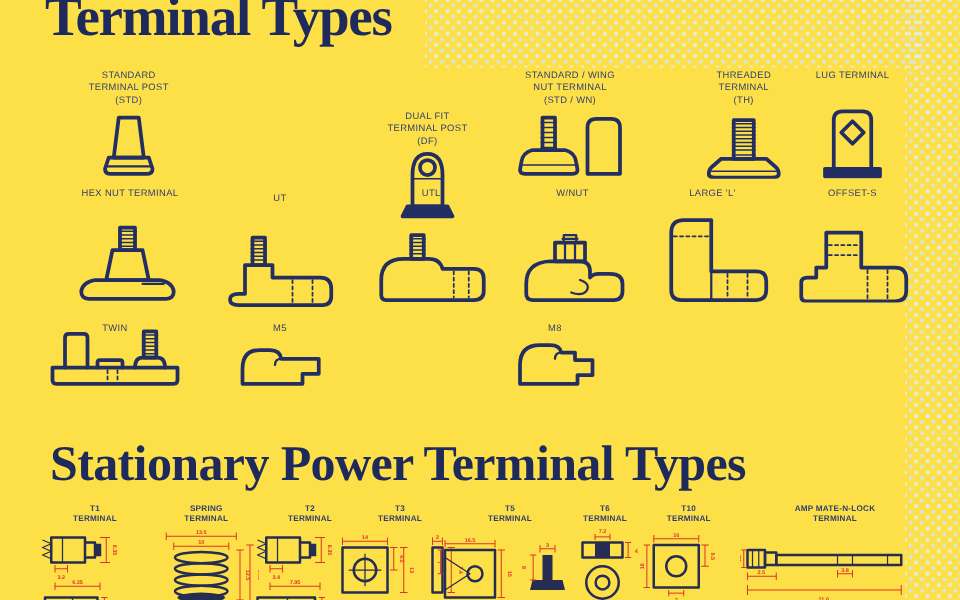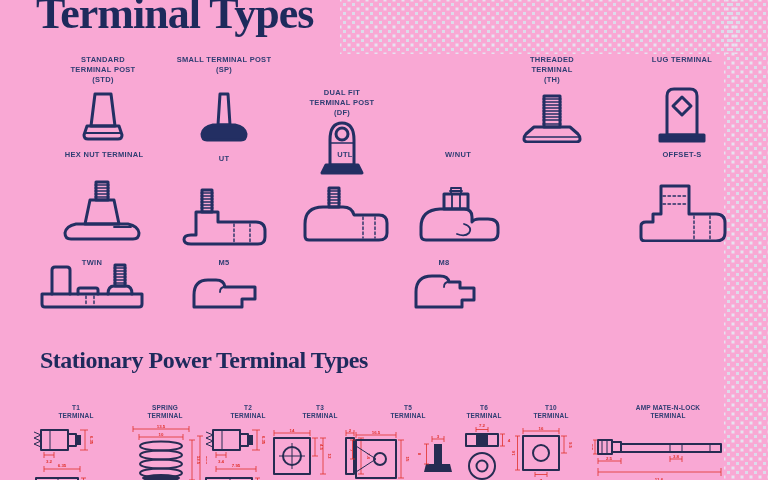--- a/index.html
+++ b/index.html
@@ -1,41 +1,41 @@
 <!DOCTYPE html>
 <html><head>
 <meta charset="utf-8">
 <style>
   html,body{margin:0;padding:0;}
   body{width:768px;height:480px;overflow:hidden;background:#fcfcfa;font-family:"Liberation Sans",sans-serif;}
-  .page{position:relative;width:768px;height:480px;overflow:hidden;background:#f9a8d4;}
+  .page{position:relative;width:768px;height:480px;overflow:hidden;background:#fde047;}
   .dotpattern{
     position:absolute;
     background-image:
       radial-gradient(circle, #d7e4ee 1.5px, transparent 1.8px),
       radial-gradient(circle, #e4eef5 1.5px, transparent 1.8px);
     background-size:9px 9px, 9px 9px;
     background-position:0 0, 4.5px 4.5px;
     opacity:.85;
   }
   .pat-top{left:340px;top:0;width:400px;height:54px;}
   .pat-right{right:0;top:0;width:44px;height:480px;}
   .title1{
     position:absolute;left:36px;top:-12px;margin:0;
     font-family:"Liberation Serif",serif;font-weight:bold;
     font-size:44px;color:#1e2a5c;letter-spacing:-1px;
   }
   .title2{
     position:absolute;left:40px;top:347px;margin:0;
     font-family:"Liberation Serif",serif;font-weight:bold;
-    font-size:24px;color:#1e2a5c;letter-spacing:-0.5px;
+    font-size:40px;color:#1e2a5c;letter-spacing:-0.5px;
   }
   .cell{position:absolute;text-align:center;}
   .cell .lbl{
-    font-size:7.5px;font-weight:bold;color:#2e3d72;letter-spacing:.3px;
+    font-size:7.5px;font-weight:normal;color:#2e3d72;letter-spacing:.3px;
     line-height:1.3;white-space:pre-line;
   }
   .cell svg{position:absolute;bottom:0;left:50%;transform:translateX(-50%);}
   .dcell{position:absolute;display:flex;flex-direction:column;align-items:center;}
   .dcell .lbl2{
     font-size:6.5px;font-weight:bold;color:#2e3d72;letter-spacing:.2px;
     line-height:1.25;white-space:pre-line;text-align:center;margin-bottom:2px;
   }
   .ico path,.ico circle,.ico rect{stroke:#232f63;fill:none;stroke-width:3;stroke-linejoin:round;stroke-linecap:round;}
   .ico .fil{fill:#232f63;}
@@ -61,40 +61,44 @@
   <div class="cell" style="left:43px;top:55px;width:120px;height:88px;">
     <div class="lbl">STANDARD
 TERMINAL POST
 (STD)</div>
     <svg class="ico" width="60" height="52" viewBox="0 0 60 52">
       <path d="M22 3 H38 L42 35 H18 Z"></path>
       <path d="M14 35 H46 L49 44 Q49 48 45 48 H15 Q11 48 11 44 Z"></path>
       <path class="med" d="M12 42 H48"></path>
     </svg>
   </div>
-  <div class="cell" style="left:164px;top:55px;width:120px;height:88px;">
-    <div class="lbl">SMALL TERMINAL POST
-(SP)</div>
-    <svg class="ico" width="60" height="51" viewBox="0 0 60 51">
-      <path d="M26 2 H34 L36 33 H24 Z"></path>
-      <path class="fil" d="M19 33 H41 Q51 35 52 42 Q52 48 47 48 H13 Q8 48 8 42 Q9 35 19 33 Z"></path>
-    </svg>
-  </div>
   <div class="cell" style="left:282px;top:55px;width:120px;height:88px;margin-top:33px;">
     <div class="lbl">DUAL FIT
 TERMINAL POST
 (DF)</div>
     <svg class="ico" width="60" height="56" viewBox="0 0 60 56">
       <path d="M18 20 Q18 3 30 3 Q42 3 42 20 V45 H18 Z"></path>
       <circle cx="30" cy="14" r="6"></circle>
       <path class="thin" d="M18 23 H42"></path>
       <path class="fil" d="M14 45 H46 L50 53 H10 Z"></path>
     </svg>
   </div>
-  <div class="cell" style="left:492px;top:55px;width:120px;height:88px;">
+  <div class="cell" style="left:396px;top:55px;width:120px;height:88px;">
+    <div class="lbl">STANDARD / WING
+NUT TERMINAL
+(STD / WN)</div>
+    <svg class="ico" width="92" height="53" viewBox="0 0 92 53">
+      <path d="M24 4 H34 V30 H24 Z"></path>
+      <path class="thin" d="M23 8 H35 M23 12 H35 M23 16 H35 M23 20 H35 M23 24 H35 M23 28 H35"></path>
+      <path d="M16 30 H42 Q50 32 51 40 L52 46 Q52 49 48 49 H10 Q6 49 6 46 L7 40 Q8 32 16 30 Z"></path>
+      <path class="thin" d="M7 42 H51"></path>
+      <path d="M60 12 Q60 5 67 5 H79 Q86 5 86 12 V49 H60 Z"></path>
+    </svg>
+  </div>
+  <div class="cell" style="left:535px;top:55px;width:120px;height:88px;">
     <div class="lbl">THREADED
 TERMINAL
 (TH)</div>
     <svg class="ico" width="70" height="50" viewBox="0 0 70 50">
       <path d="M27 3 H43 V34 H27 Z"></path>
       <path class="thin" d="M26 6 H44 M26 9 H44 M26 12 H44 M26 15 H44 M26 18 H44 M26 21 H44 M26 24 H44 M26 27 H44 M26 31 H44"></path>
       <path d="M17 34 H53 L61 41 Q63 43 63 46 Q63 49 58 49 H12 Q7 49 7 46 Q7 43 9 41 Z"></path>
       <path class="thin" d="M8 44 H62"></path>
     </svg>
   </div>
@@ -136,20 +140,28 @@
     </svg>
   </div>
   <div class="cell" style="left:398px;top:150px;width:120px;height:92px;text-align:center;">
     <div class="lbl">W/NUT</div>
     <svg class="ico" width="100" height="56" viewBox="0 0 100 56">
       <path class="med" d="M43 2 H53 V8 H43 Z M42 5 H54"></path>
       <path d="M36 8 H60 V23 H36 Z"></path>
       <path class="med" d="M44 8 V23 M52 8 V23"></path>
       <path d="M18 54 Q13 54 13 49 V41 Q13 24 32 23 H56 Q64 23 64 31 V36 Q66 33 71 33 H80 Q90 33 90 41 V47 Q90 54 83 54 Z"></path>
       <path class="med" d="M56 38 Q65 41 61 47 Q57 51 49 48"></path>
+    </svg>
+  </div>
+  <div class="cell" style="left:510px;top:150px;width:120px;height:92px;">
+    <div class="lbl">LARGE 'L'</div>
+    <svg class="ico" width="100" height="68" viewBox="0 0 100 68">
+      <path d="M27 2 H49 V43 H85 Q93 43 93 51 V58 Q93 66 85 66 H25 Q17 66 17 58 V12 Q17 2 27 2 Z"></path>
+      <path class="med" d="M49 43 V66"></path>
+      <path class="dash" d="M19 15 H47 M62 45 V64 M78 45 V64"></path>
     </svg>
   </div>
   <div class="cell" style="left:622px;top:150px;width:120px;height:92px;">
     <div class="lbl">OFFSET-S</div>
     <svg class="ico" width="100" height="58" viewBox="0 0 100 58">
       <path d="M29 2 H57 V30 H84 Q93 30 93 39 V49 Q93 57 84 57 H13 Q9 57 9 53 V42 Q9 38 14 38 H21 V30 H29 Z"></path>
       <path class="dash" d="M31 12 H55 M31 20 H55 M62 32 V55 M78 32 V55"></path>
     </svg>
   </div>
 

